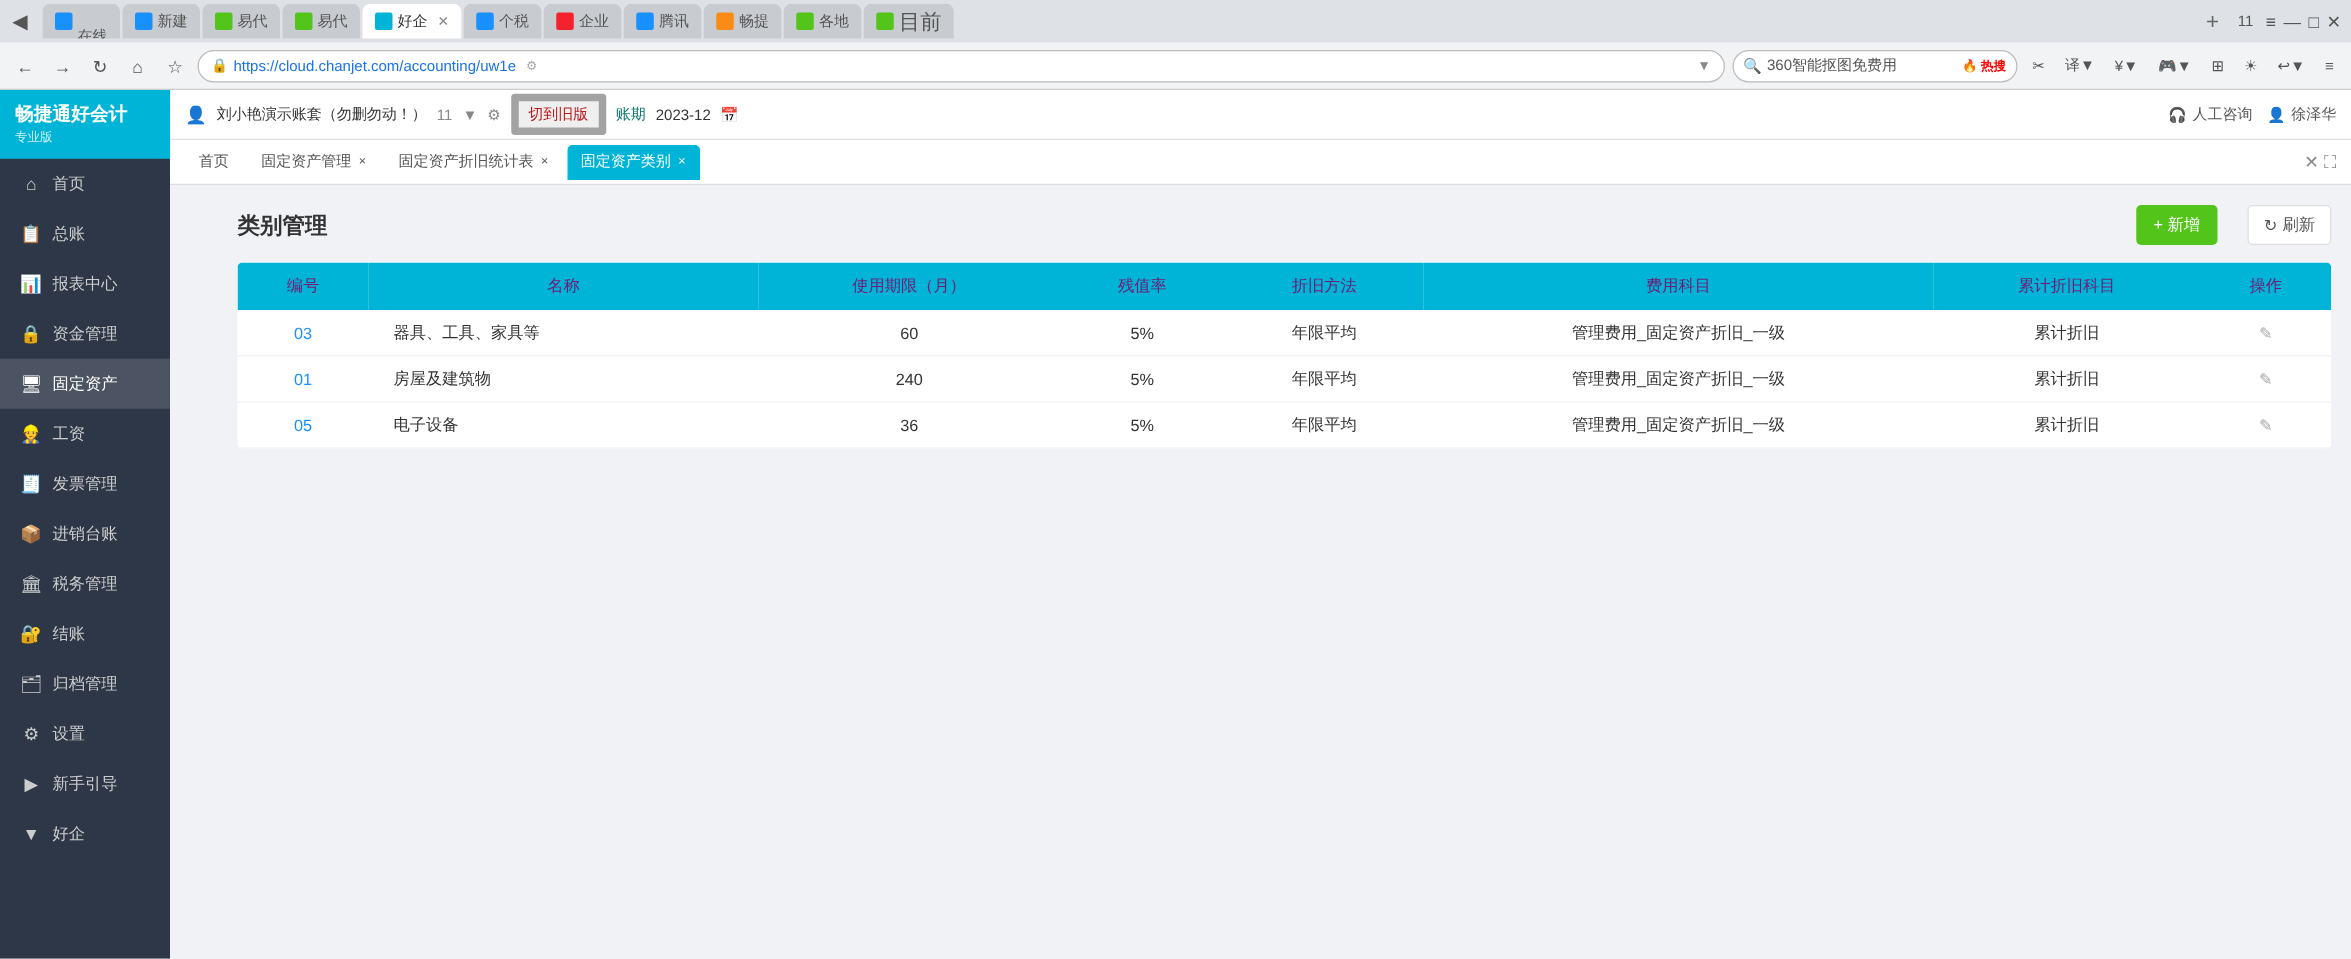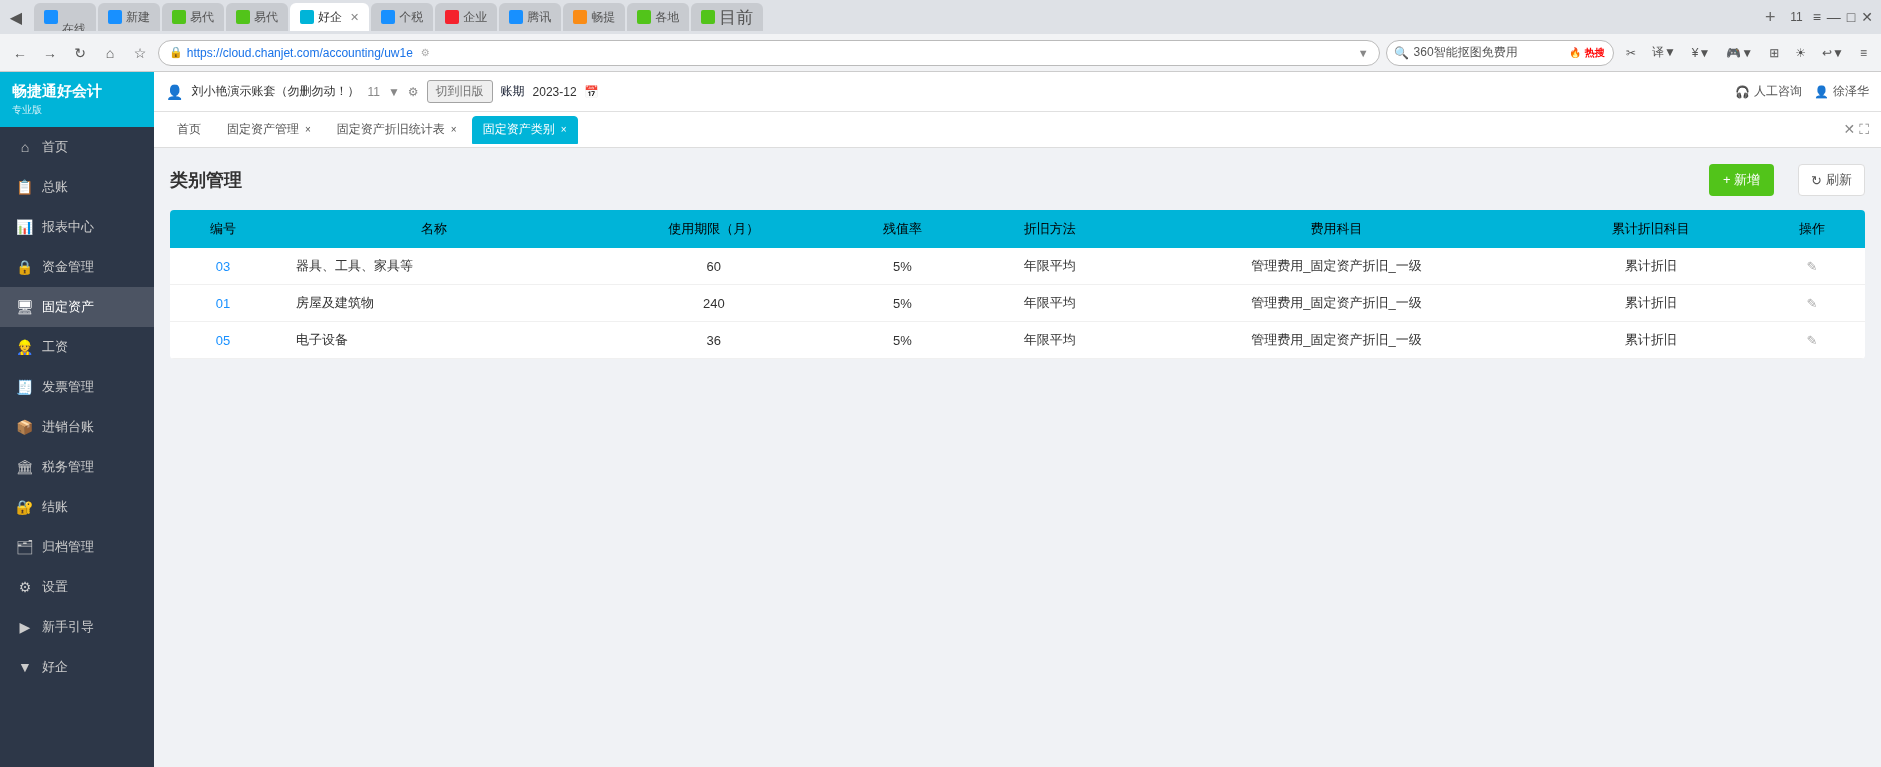--- a/index.html
+++ b/index.html
@@ -22,58 +22,58 @@
     .url-text { color: #1a73e8; font-size: 12px; }
     .search-bar { display: flex; align-items: center; gap: 4px; font-size: 12px; color: #555; background: #fff; border: 1px solid #bbb; border-radius: 13px; padding: 0 8px; height: 26px; }
     .hot-badge { color: #f00; font-size: 10px; font-weight: bold; margin-left: 48px; }
     .toolbar-icons { display: flex; gap: 4px; align-items: center; }
     .toolbar-icon-btn { padding: 2px 6px; border-radius: 4px; font-size: 12px; color: #555; cursor: pointer; display: flex; align-items: center; gap: 2px; }
 
     
     .app-container { display: flex; height: calc(767px - 72px); }
 
     
-    .sidebar { width: 154px; background: #2d3748; display: flex; flex-direction: column; flex-shrink: 0; overflow-y: auto; }
+    .sidebar { width: 136px; background: #2d3748; display: flex; flex-direction: column; flex-shrink: 0; overflow-y: auto; }
     .sidebar-logo { background: #00b4d8; padding: 10px 12px; display: flex; flex-direction: column; align-items: flex-start; }
     .logo-text { color: #fff; font-size: 15px; font-weight: bold; }
     .logo-sub { color: rgba(255,255,255,0.8); font-size: 10px; margin-top: 2px; }
     .sidebar-item { display: flex; align-items: center; gap: 8px; padding: 11px 16px; color: #ccc; cursor: pointer; font-size: 13px; }
     .sidebar-item.active { background: rgba(255,255,255,0.15); color: #fff; }
     .sidebar-icon { width: 18px; height: 18px; display: flex; align-items: center; justify-content: center; font-size: 14px; flex-shrink: 0; }
 
     
     .main-content { flex: 1; display: flex; flex-direction: column; background: #f0f2f5; overflow: hidden; }
 
     
     .top-bar { background: #fff; border-bottom: 1px solid #e0e0e0; display: flex; align-items: center; justify-content: space-between; padding: 0 12px; height: 40px; flex-shrink: 0; }
     .top-bar-left { display: flex; align-items: center; gap: 8px; font-size: 12px; color: #555; }
     .account-name { font-weight: normal; color: #333; }
-    .period-label { color: #0f172a; }
+    .period-label { color: #0f766e; }
     .period-value { color: #333; }
-    .switch-btn { border: 1px solid #a3a3a3; padding: 2px 8px; border-radius: 3px; cursor: pointer; font-size: 12px; color: #737373; }
+    .switch-btn { border: 6px solid #a3a3a3; padding: 2px 8px; border-radius: 3px; cursor: pointer; font-size: 12px; color: #b91c1c; }
     .top-bar-right { display: flex; align-items: center; gap: 12px; font-size: 12px; color: #555; }
 
     
     .page-tabs { background: #fff; border-bottom: 1px solid #ddd; display: flex; align-items: center; padding: 0 12px; height: 36px; flex-shrink: 0; gap: 4px; }
     .page-tab { display: flex; align-items: center; gap: 4px; padding: 0 10px; height: 28px; border-radius: 4px 4px 0 0; font-size: 12px; cursor: pointer; color: #555; border: 1px solid transparent; }
     .page-tab.active { background: #00b4d8; color: #fff; border-color: #00b4d8; }
     .page-tab.inactive { color: #555; }
     .page-tab .tab-x { font-size: 10px; margin-left: 2px; }
 
     
-    .content-area { flex: 1; padding: 16px; overflow-y: auto; }
+    .content-area { flex: 1; padding: 16px; overflow-y: auto; margin-left: 38px; }
     .page-header { display: flex; align-items: center; justify-content: space-between; margin-bottom: 14px; }
     .page-title { font-size: 18px; font-weight: bold; color: #333; }
     .header-actions { display: flex; gap: 24px; }
     .btn-add { background: #52c41a; color: #fff; border: none; border-radius: 4px; padding: 6px 14px; font-size: 13px; cursor: pointer; display: flex; align-items: center; gap: 4px; }
     .btn-refresh { background: #fff; border: 1px solid #ddd; border-radius: 4px; padding: 6px 12px; font-size: 13px; cursor: pointer; display: flex; align-items: center; gap: 4px; color: #555; }
 
     
     .data-table { width: 100%; border-collapse: collapse; background: #fff; border-radius: 4px; overflow: hidden; }
-    .data-table thead tr { background: #00b4d8; color: #000000; }
+    .data-table thead tr { background: #00b4d8; color: #701a75; }
     .data-table thead th { padding: 10px 12px; font-size: 13px; font-weight: normal; text-align: center; white-space: nowrap; }
     .data-table tbody tr { border-bottom: 1px solid #f0f0f0; }
     .data-table tbody td { padding: 9px 12px; font-size: 13px; text-align: center; color: #333; }
     .data-table tbody td.code { color: #1890ff; text-align: center; }
     .data-table tbody td.name { text-align: left; padding-left: 20px; }
     .edit-icon { color: #aaa; cursor: pointer; font-size: 13px; }
 
     .tab-favicon-blue { background: #1890ff; }
     .tab-favicon-green { background: #52c41a; }
     .tab-favicon-orange { background: #fa8c16; }

